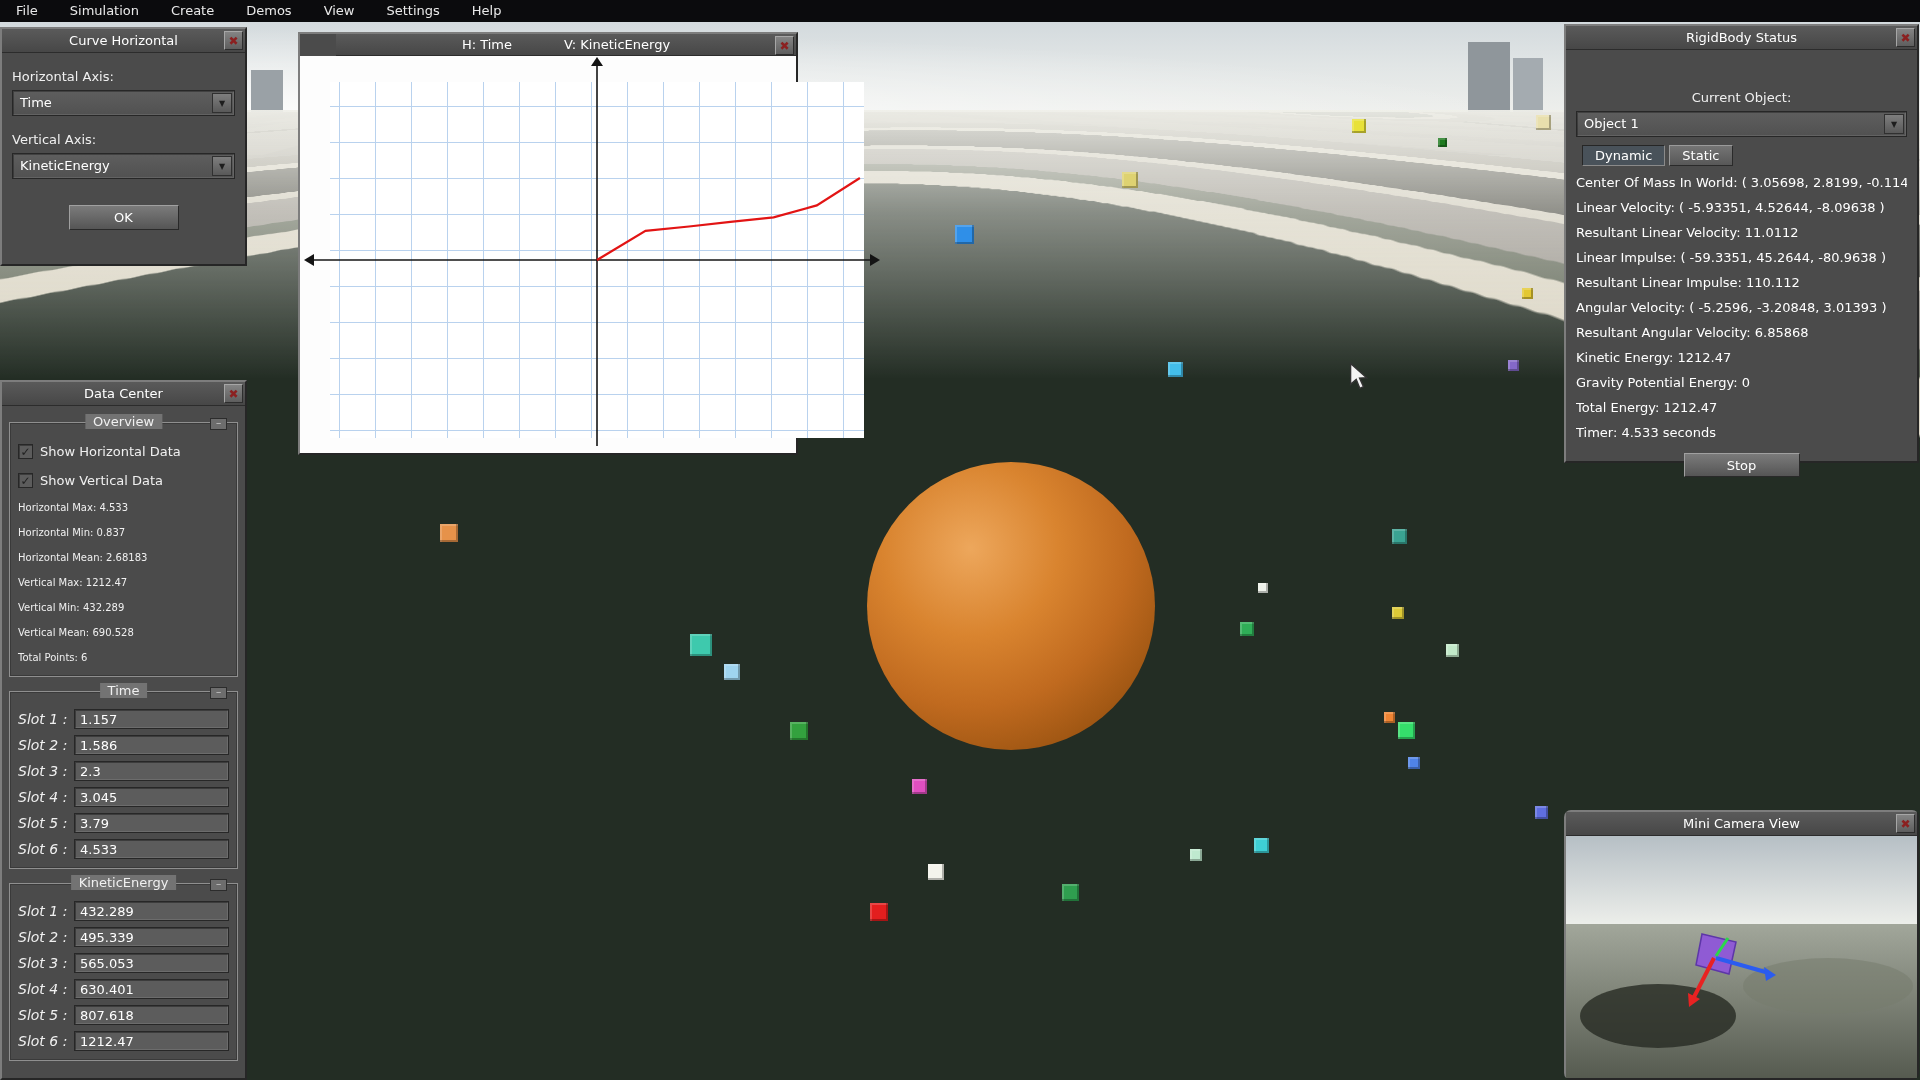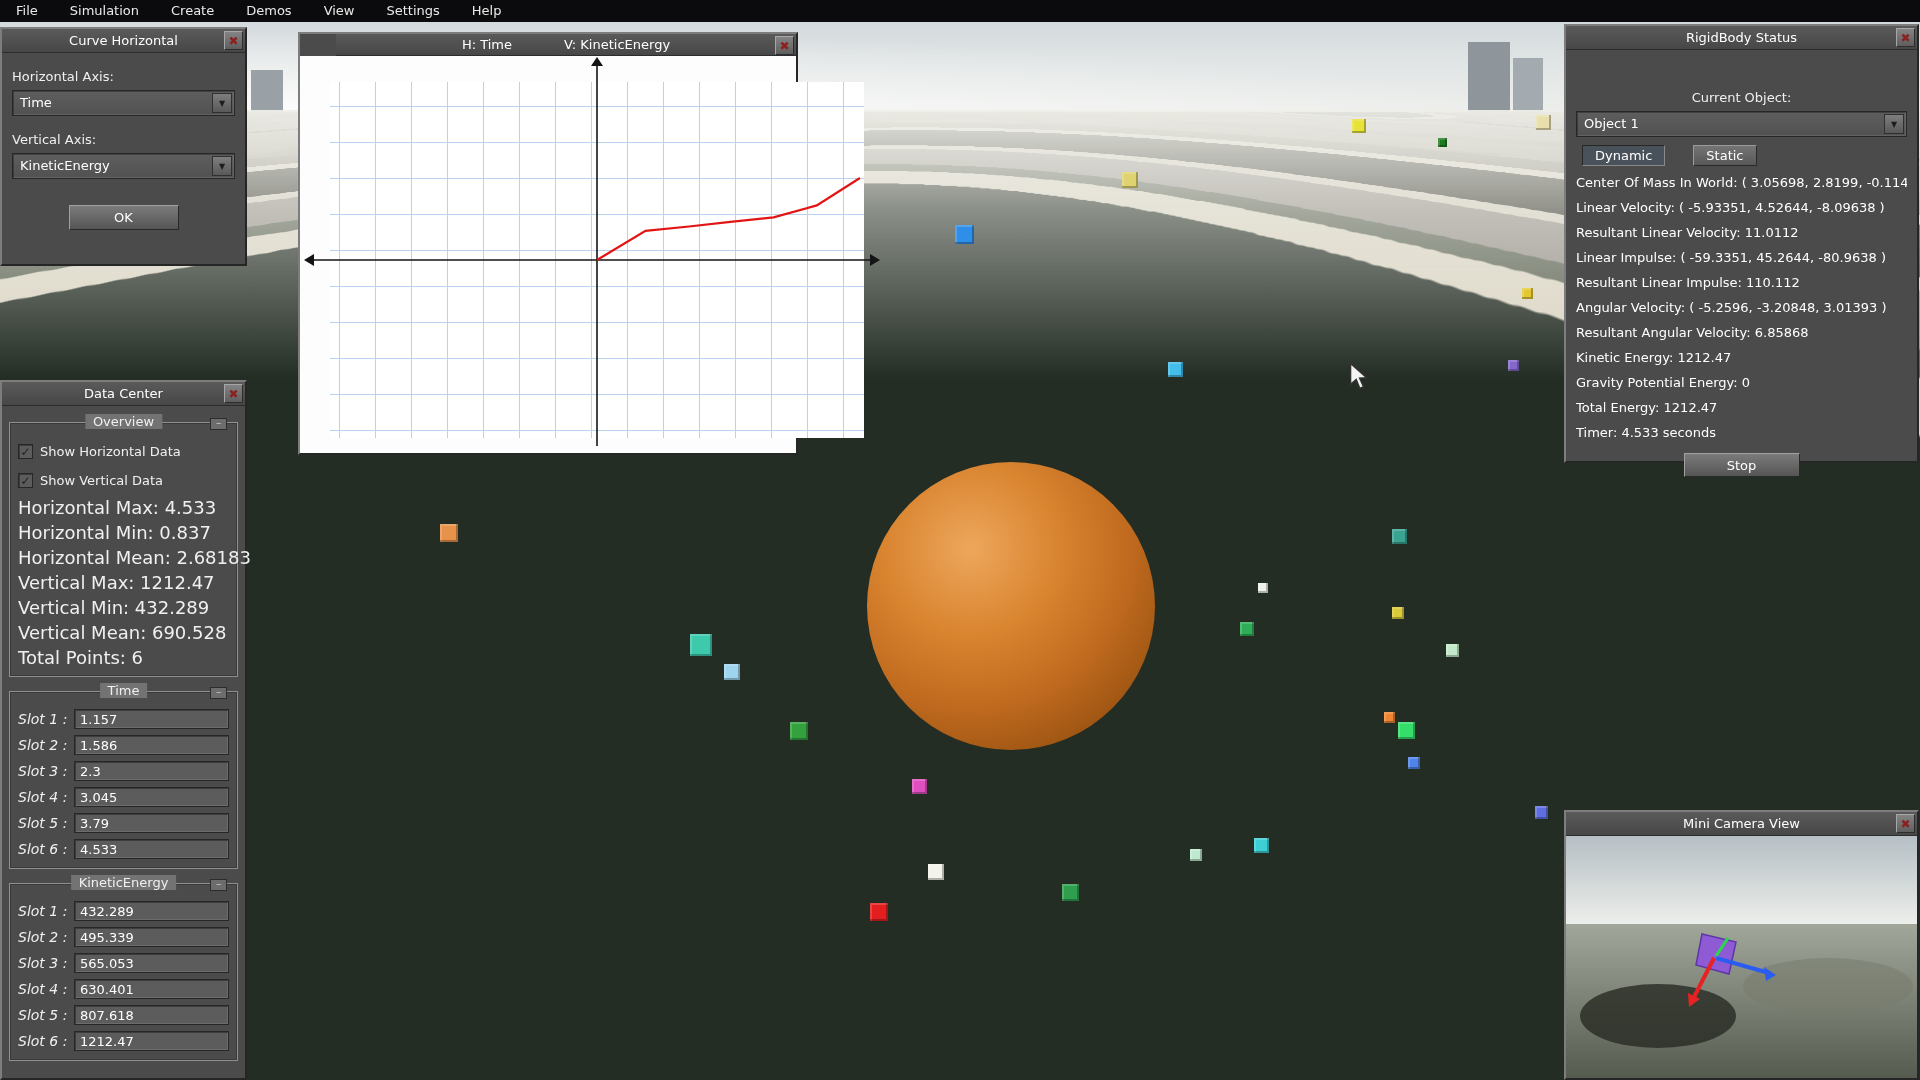--- a/index.html
+++ b/index.html
@@ -81,41 +81,41 @@
   .groupbox { position:relative; border:1px solid #8f8f8f; box-shadow:inset 0 0 0 1px rgba(30,30,30,.35);
               margin-bottom:14px; padding:14px 8px 6px 8px; }
   .groupbox-title { position:absolute; top:-9px; left:50%; transform:translateX(-50%);
                     background:#737373; padding:0 8px; font-size:13px; white-space:nowrap; }
   .collapse-btn { position:absolute; top:-5px; right:10px; width:17px; height:12px; background:#6d6d6d;
                   border:1px solid #2c2c2c; color:#ddd; font-size:7px; line-height:10px; text-align:center; cursor:pointer; }
   .check-row { display:flex; align-items:center; gap:7px; height:29px; }
   .checkbox { width:15px; height:15px; background:#5c5c5c; border:1px solid #272727; color:#1f1f1f;
               font-size:12px; line-height:14px; text-align:center; cursor:pointer;
               box-shadow:inset 1px 1px 0 rgba(0,0,0,.35); }
-  .stat-line { height:25px; line-height:25px; font-size:18px; white-space:nowrap; }
+  .stat-line { height:25px; line-height:25px; font-size:10px; white-space:nowrap; }
   .slot-row { display:flex; align-items:center; height:26px; }
   .slot-label { width:56px; font-size:14px; white-space:nowrap;font-style:italic; }
   .slot-field { flex:1; height:20px; line-height:19px; padding:0 5px; font-size:13px; color:#fff;
                 background:#5c5c5c; border:1px solid #272727;
                 box-shadow:inset 1px 1px 0 rgba(0,0,0,.35), inset -1px -1px 0 rgba(255,255,255,.1); }
 
   
   #rigidbody-status { left:1564px; top:24px; width:355px; height:439px; }
   #rigidbody-status .panel-body { padding:4px 10px 0 10px;margin-top:32px; }
   .centered-label { text-align:center; margin-top:4px; font-size:13px; }
   #rb-dropdown { margin-top:6px; }
-  .rb-tabs { display:flex; gap:28px; margin:8px 0 4px 6px;align-items:flex-end; }
+  .rb-tabs { display:flex; gap:4px; margin:8px 0 4px 6px;align-items:flex-end; }
   .rb-tab { padding:2px 12px; font-size:13px; color:#fff; background:linear-gradient(#747474,#585858);
             border:1px solid; border-color:#9a9a9a #2a2a2a #2a2a2a #9a9a9a; cursor:pointer; }
   .rb-tab.active { background:#49525a; border-color:#262626 #8a8a8a #8a8a8a #262626; }
   .rb-line { height:25px; line-height:25px; font-size:13px; color:#fff; white-space:nowrap; overflow:hidden; }
   #stop-button { width:116px; height:24px; margin:8px auto 0 auto; }
 
   
-  #mini-camera { left:1564px; top:810px; width:355px; height:270px; }
+  #mini-camera { left:1564px; top:810px; width:355px; height:270px;border-radius:7px; }
   #mini-body { position:absolute; left:0; top:24px; right:0; bottom:0; }
 
   
   #cursor { position:absolute; left:1347px; top:362px; z-index:90; }
 </style>
 </head>
 <body>
 
 <div id="app">
 

